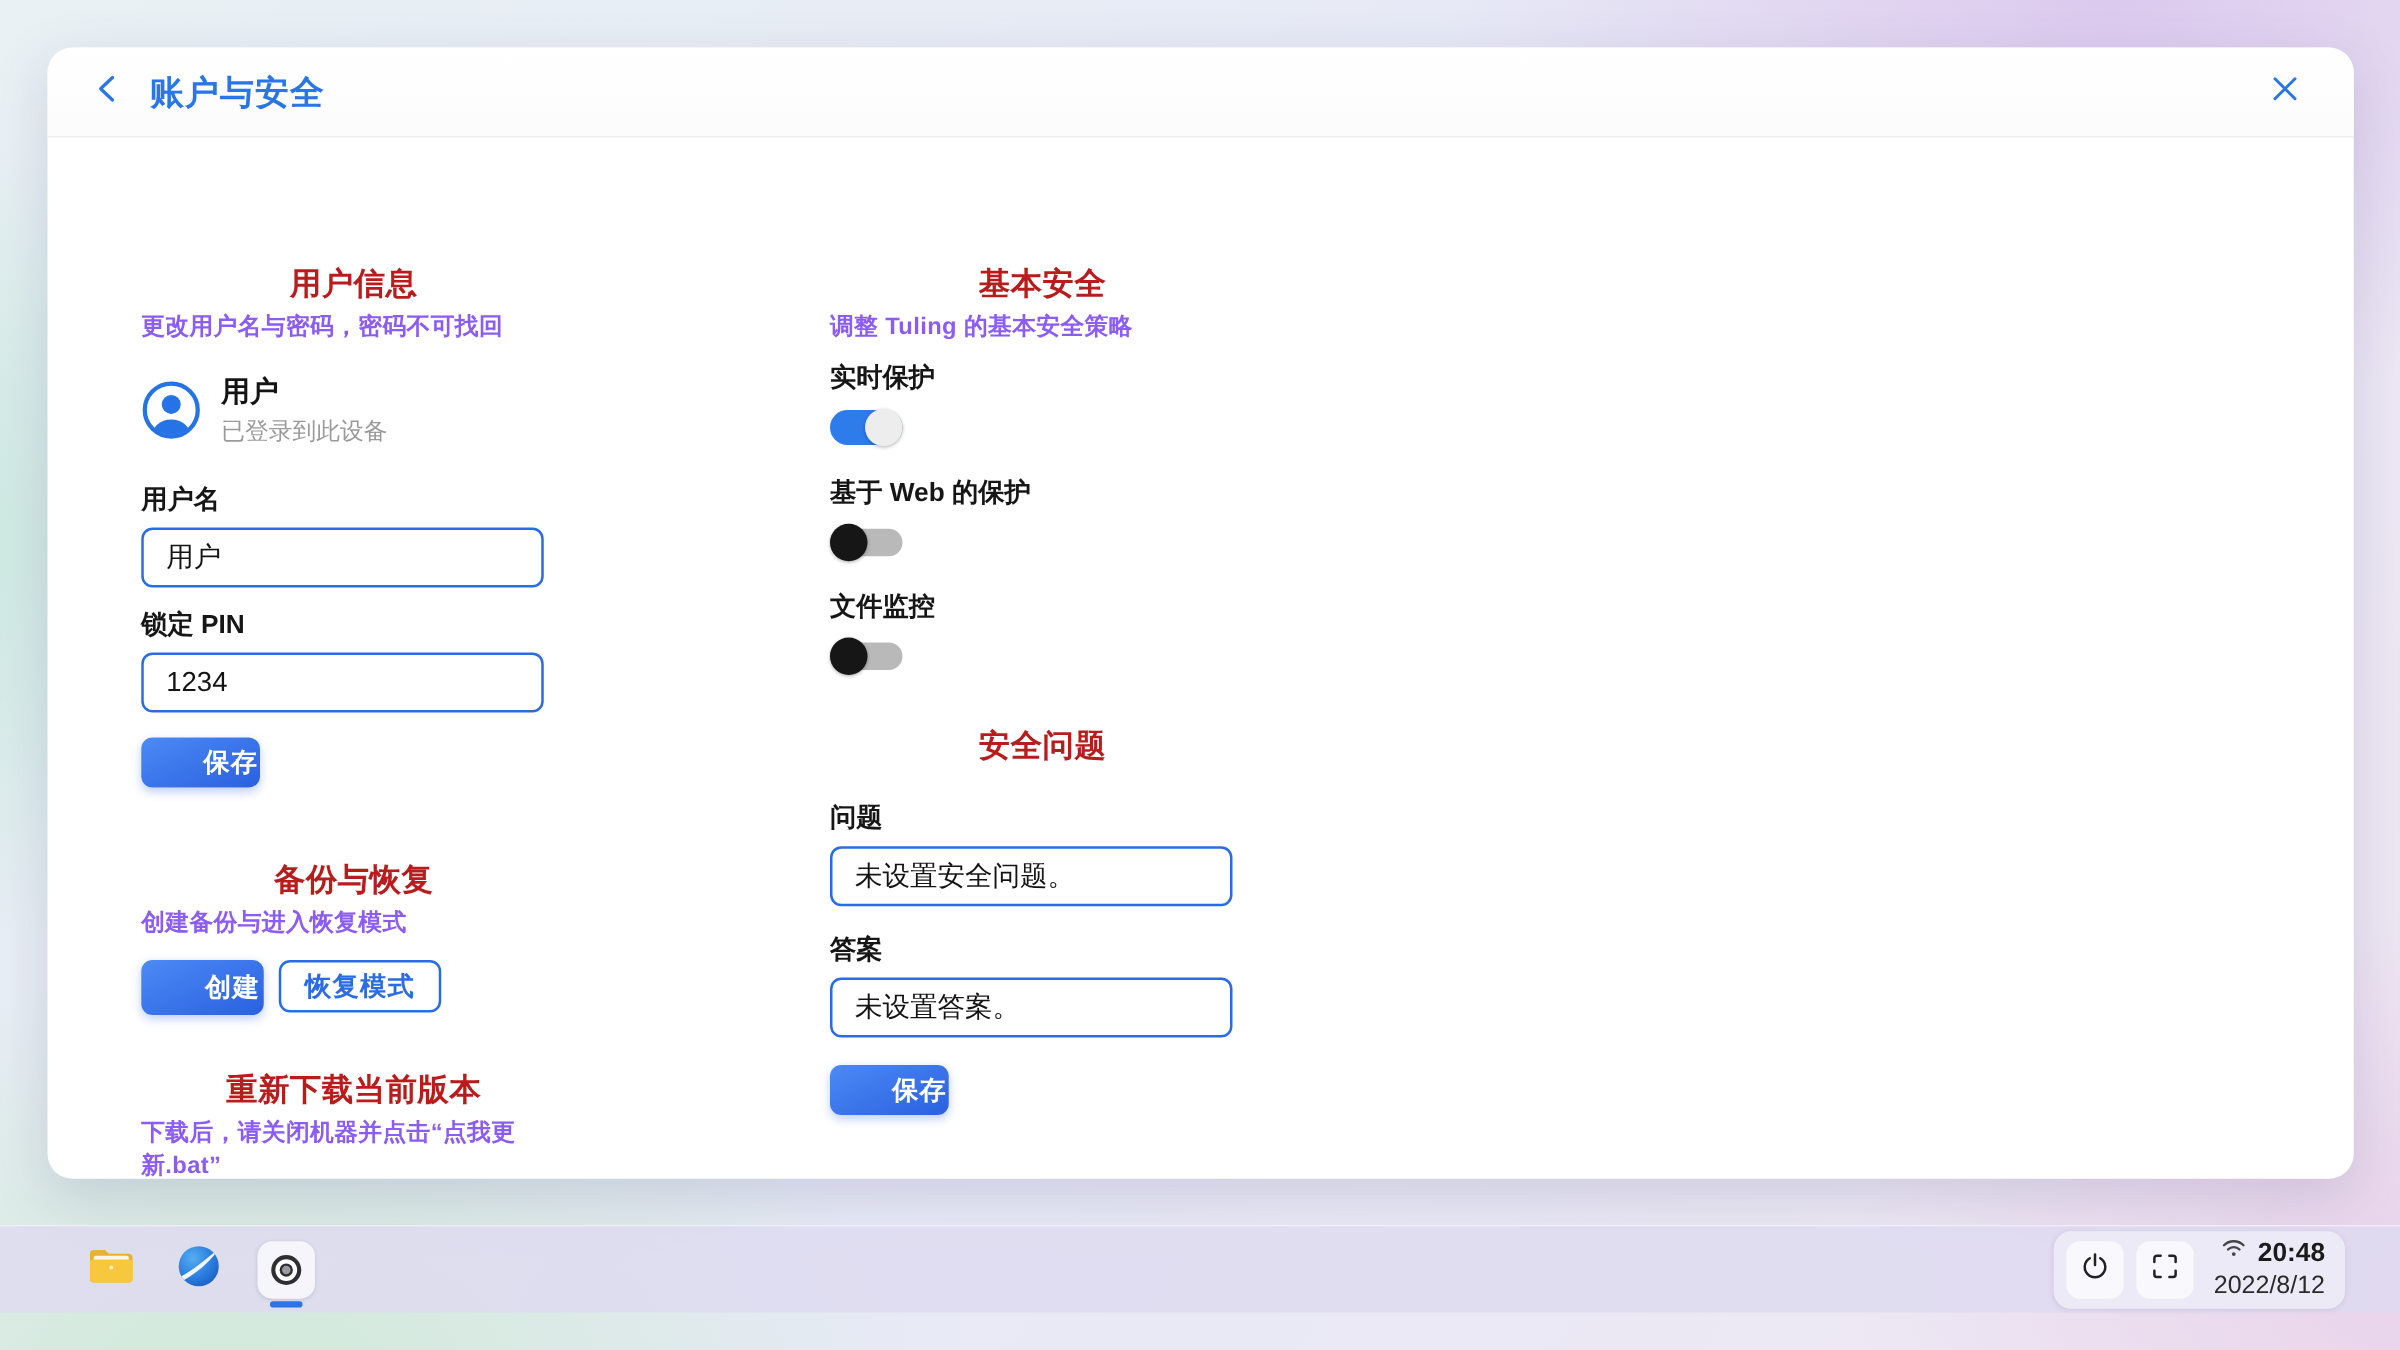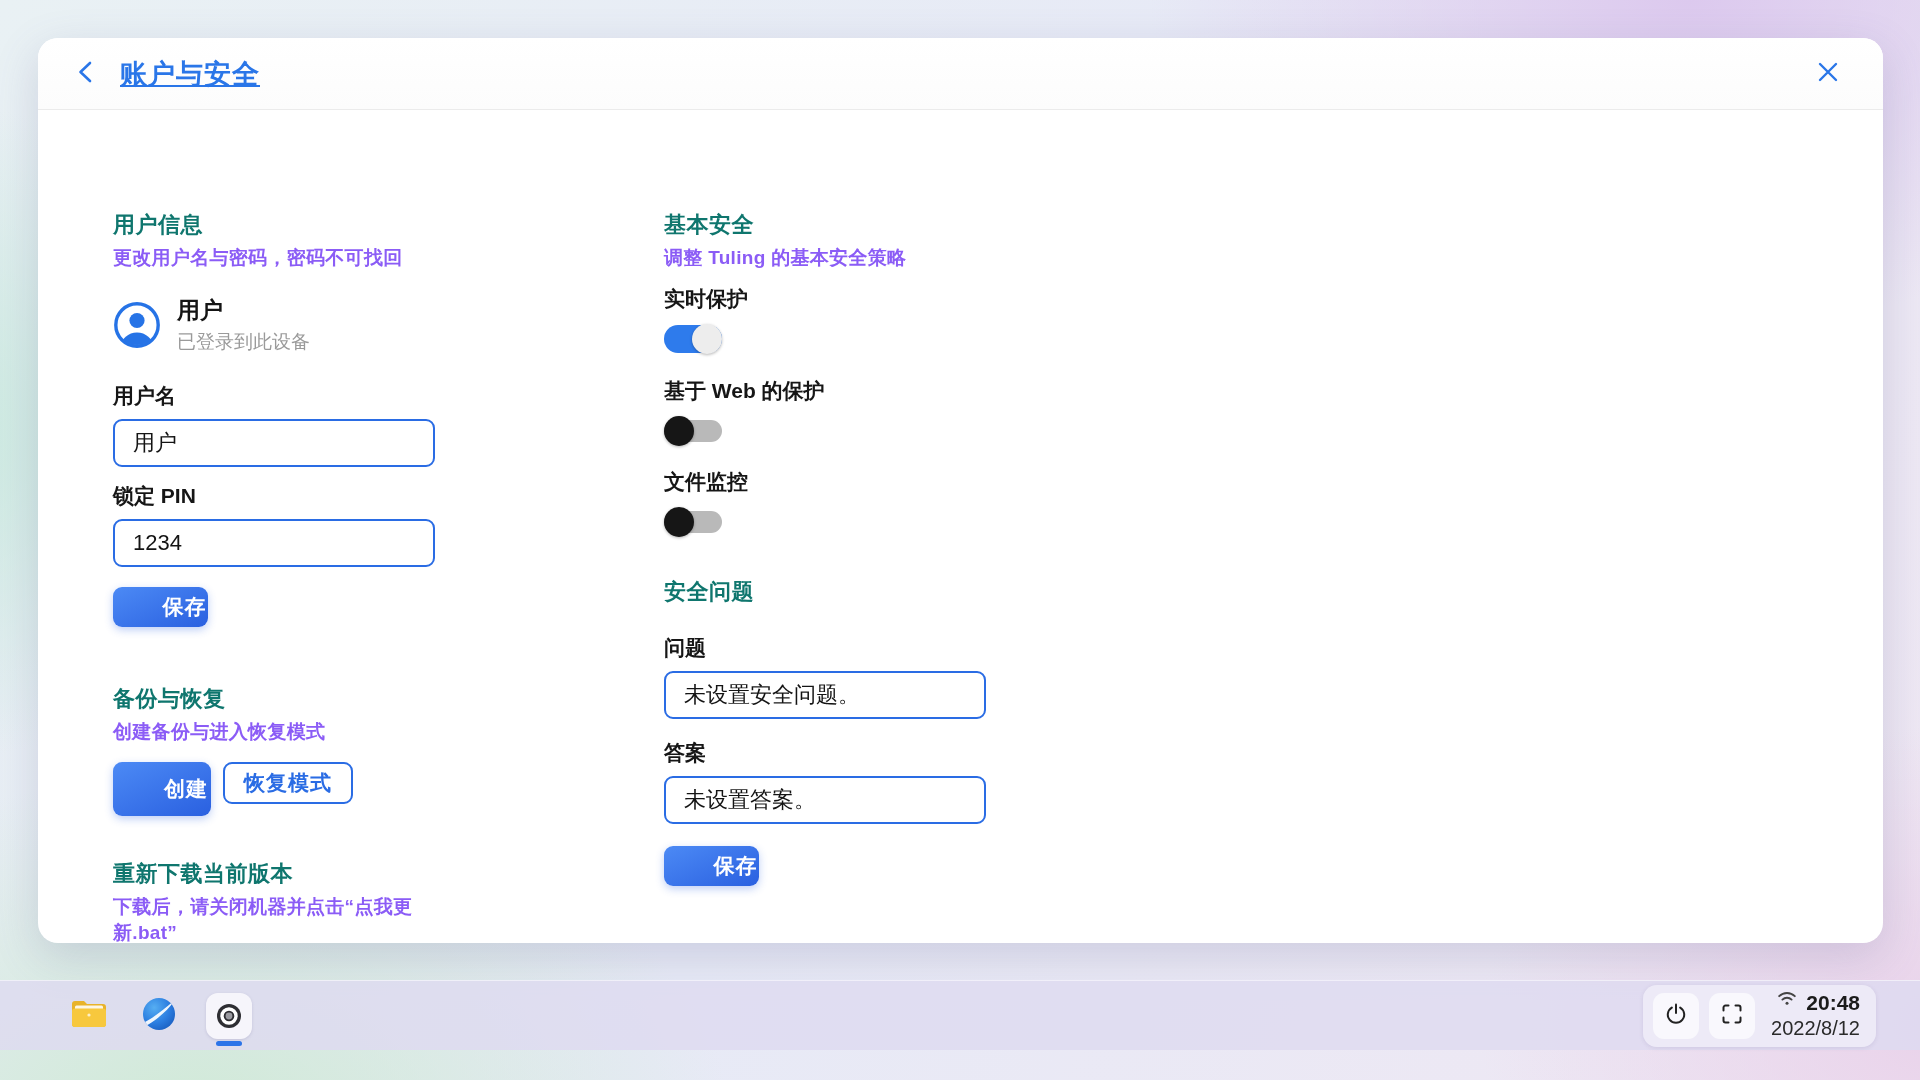--- a/index.html
+++ b/index.html
@@ -21,29 +21,29 @@
     background:#ffffff; border-radius:20px;
     box-shadow:0 14px 45px rgba(90,90,140,.20);
     overflow:hidden;
   }
   .card-header {
     position:relative; height:72px; display:flex; align-items:center;
     padding:0 34px 0 28px; border-bottom:1px solid #ebebeb;
     background:linear-gradient(180deg,#ffffff 0%,#fcfcfc 100%);
   }
   .back-btn { width:40px; height:40px; display:flex; align-items:center; justify-content:center; cursor:pointer; }
-  .window-title { font-size:27px; font-weight:bold; color:#2a76e8; margin-left:14px; letter-spacing:1px;text-decoration:underline; }
+  .window-title { font-size:27px; font-weight:bold; color:#2a76e8; margin-left:14px; letter-spacing:1px; }
   .close-btn { margin-left:auto; width:42px; height:42px; display:flex; align-items:center; justify-content:center; cursor:pointer; }
 
   .content { position:relative; width:100%; height:833px; }
   .col { position:absolute; top:0; }
   .col-left  { left:75px;  width:340px; }
   .col-right { left:626px; width:340px; }
 
-  h2.section-heading { font-size:22px; font-weight:bold; color:#0f766e; letter-spacing:.5px; }
+  h2.section-heading { font-size:25px; font-weight:bold; color:#b91c1c; letter-spacing:.5px;text-align:center; }
   .section-sub { font-size:19px; color:#8b5cf6; margin-top:5px; letter-spacing:.3px;font-weight:bold; }
   .field-label { font-size:21px; font-weight:bold; color:#161616; }
 
   
   .user-row { display:flex; align-items:center; margin-top:24px; }
   .user-row .avatar { width:48px; height:48px; flex:0 0 48px; }
   .user-meta { margin-left:16px; }
   .user-name { font-size:23px; font-weight:bold; color:#141414; }
   .user-status { font-size:19px; color:#9a9a9a; margin-top:3px; }
 
@@ -155,21 +155,21 @@
       <input class="text-input" type="text" value="用户" style="">
 
       <div class="field-label" style="margin-top:15px">锁定 PIN</div>
       <input class="text-input" type="text" value="1234" style="">
 
       <button class="btn btn-primary" style="width:95px;height:40px;margin-top:20px">保存</button>
 
       <h2 class="section-heading" style="margin-top:57px">备份与恢复</h2>
       <div class="section-sub">创建备份与进入恢复模式</div>
       <div style="margin-top:17px; display:flex; gap:12px;">
-        <button class="btn btn-primary" style="width:98px;height:54px">创建</button>
+        <button class="btn btn-primary" style="width:98px;height:44px">创建</button>
         <button class="btn btn-outline" style="width:130px;height:42px">恢复模式</button>
       </div>
 
       <h2 class="section-heading" style="margin-top:43px">重新下载当前版本</h2>
       <div class="section-sub">下载后，请关闭机器并点击“点我更新.bat”</div>
       
 
     </div>
 
     <div class="col col-right">

